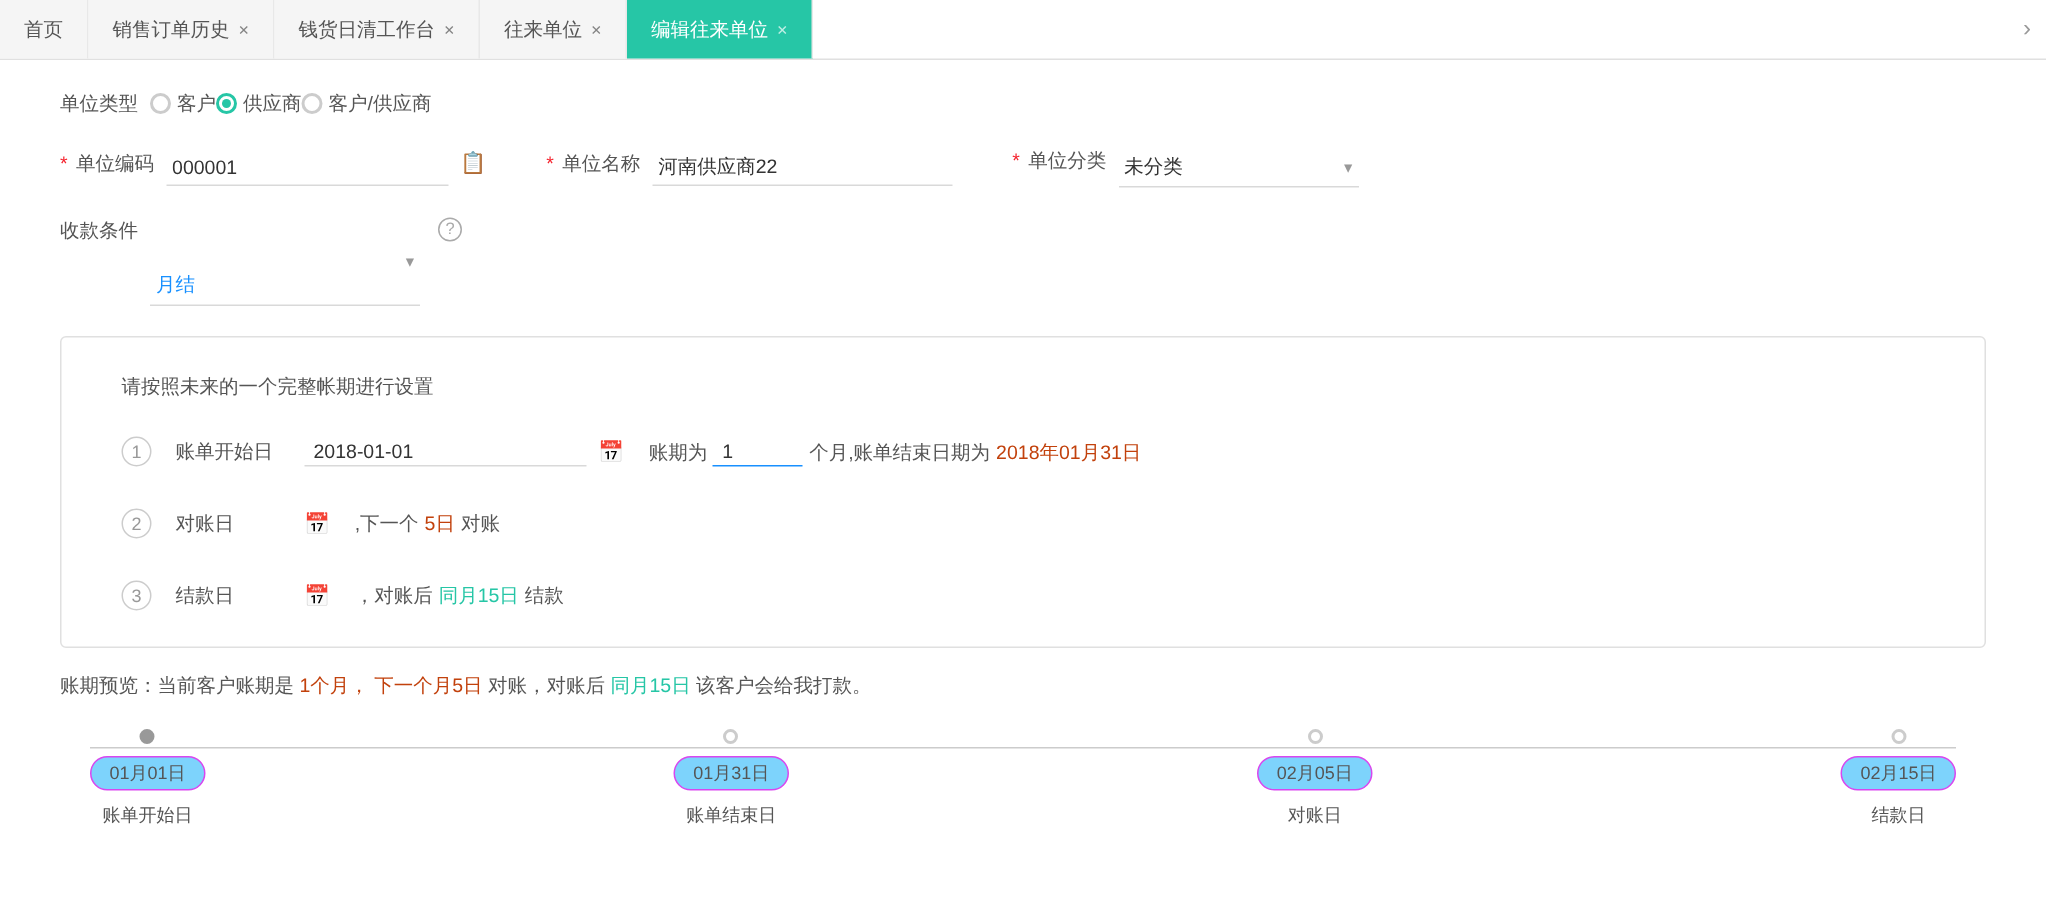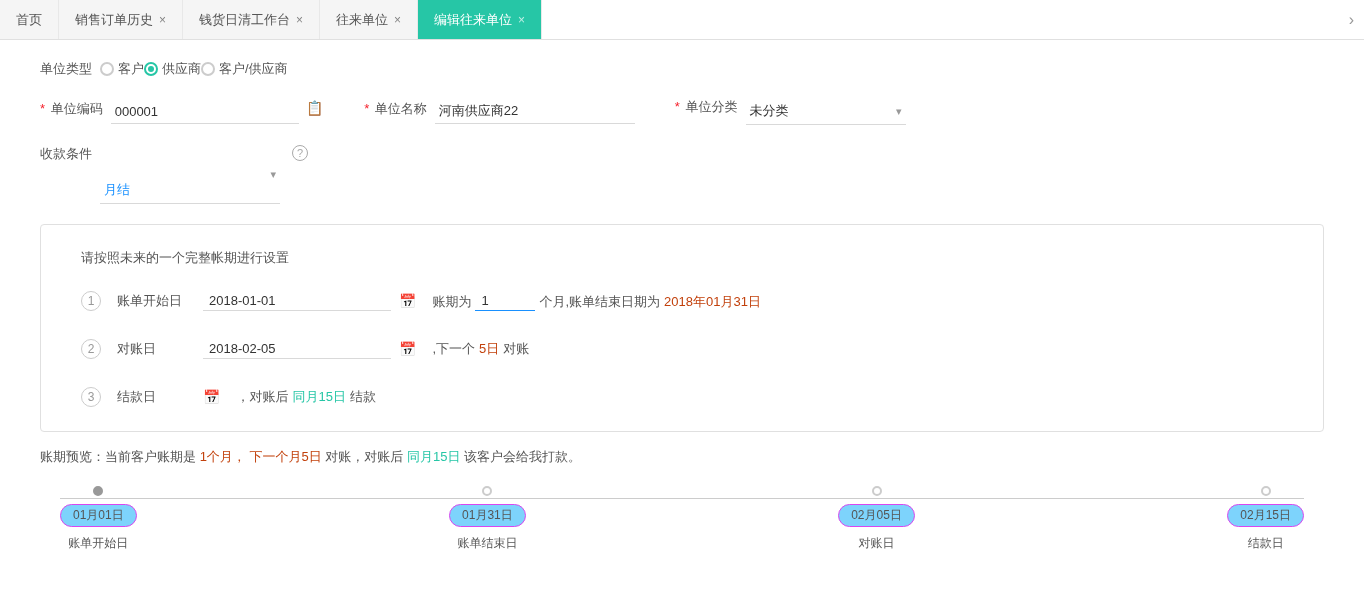--- a/index.html
+++ b/index.html
@@ -428,21 +428,20 @@
         <span class="highlight-orange">2018年01月31日</span>
       </div>
     </div>
 
     <div class="step-row">
       <div class="step-num">
         <span>2</span>
       </div>
       <span class="step-label">对账日</span>
       <div class="step-input-wrap">
-        <input class="step-input" type="text" value="2018-02-05" style="">
         <span class="calendar-icon">📅</span>
       </div>
       <div class="step-desc">
         <span>,下一个</span>
         <span class="highlight-orange">5日</span>
         <span>对账</span>
       </div>
     </div>
 
     <div class="step-row" style="margin-bottom:0">

